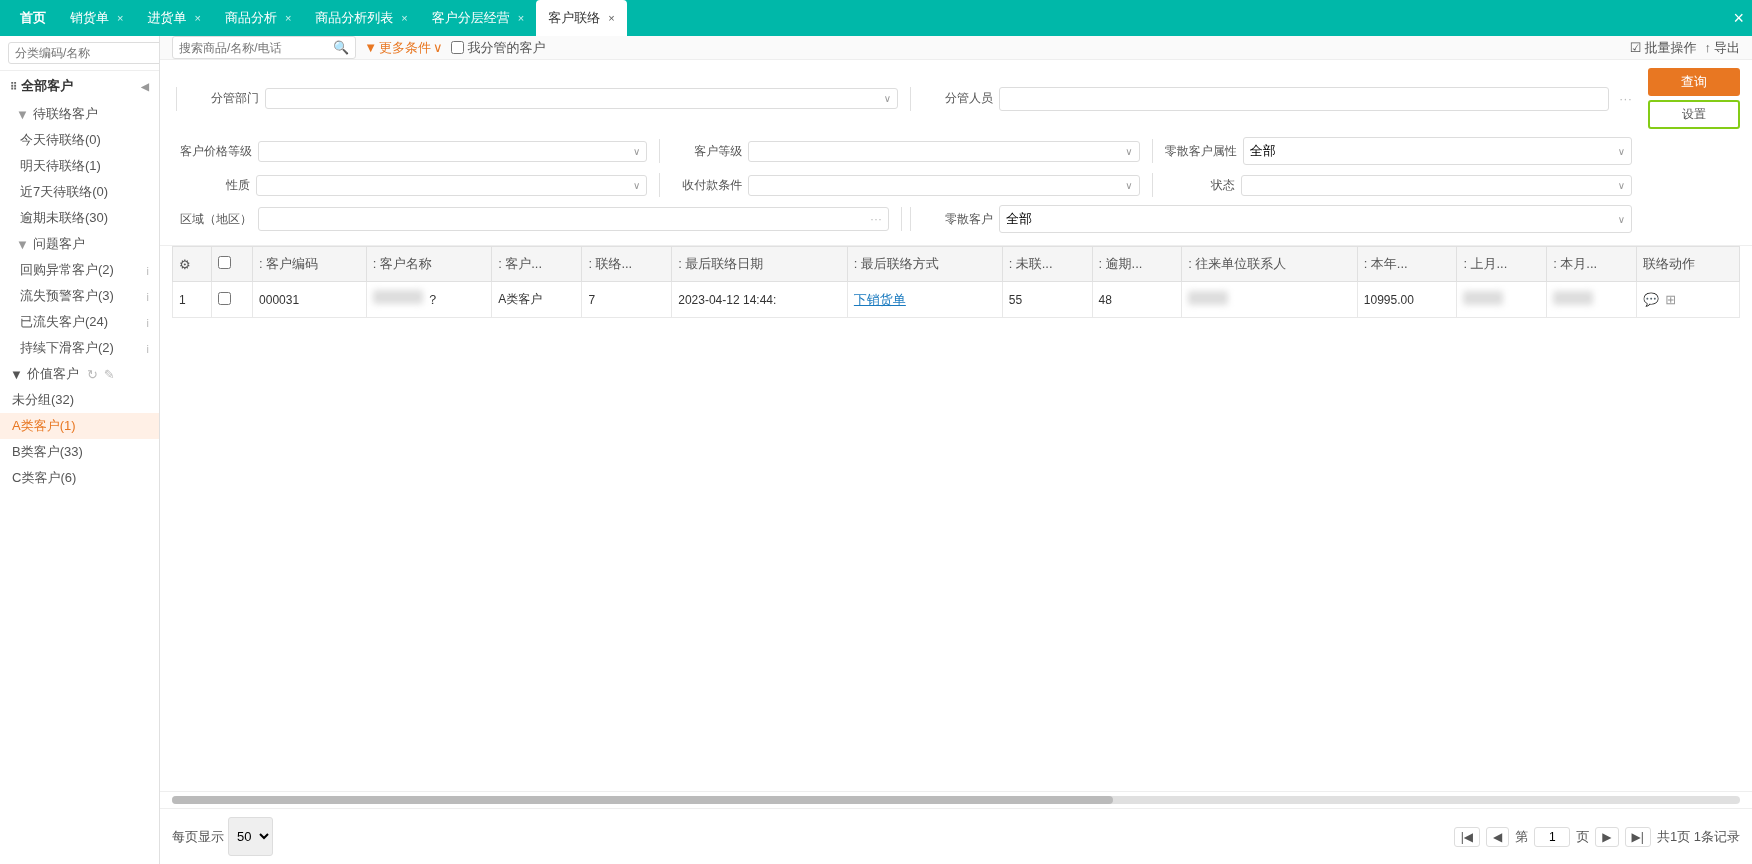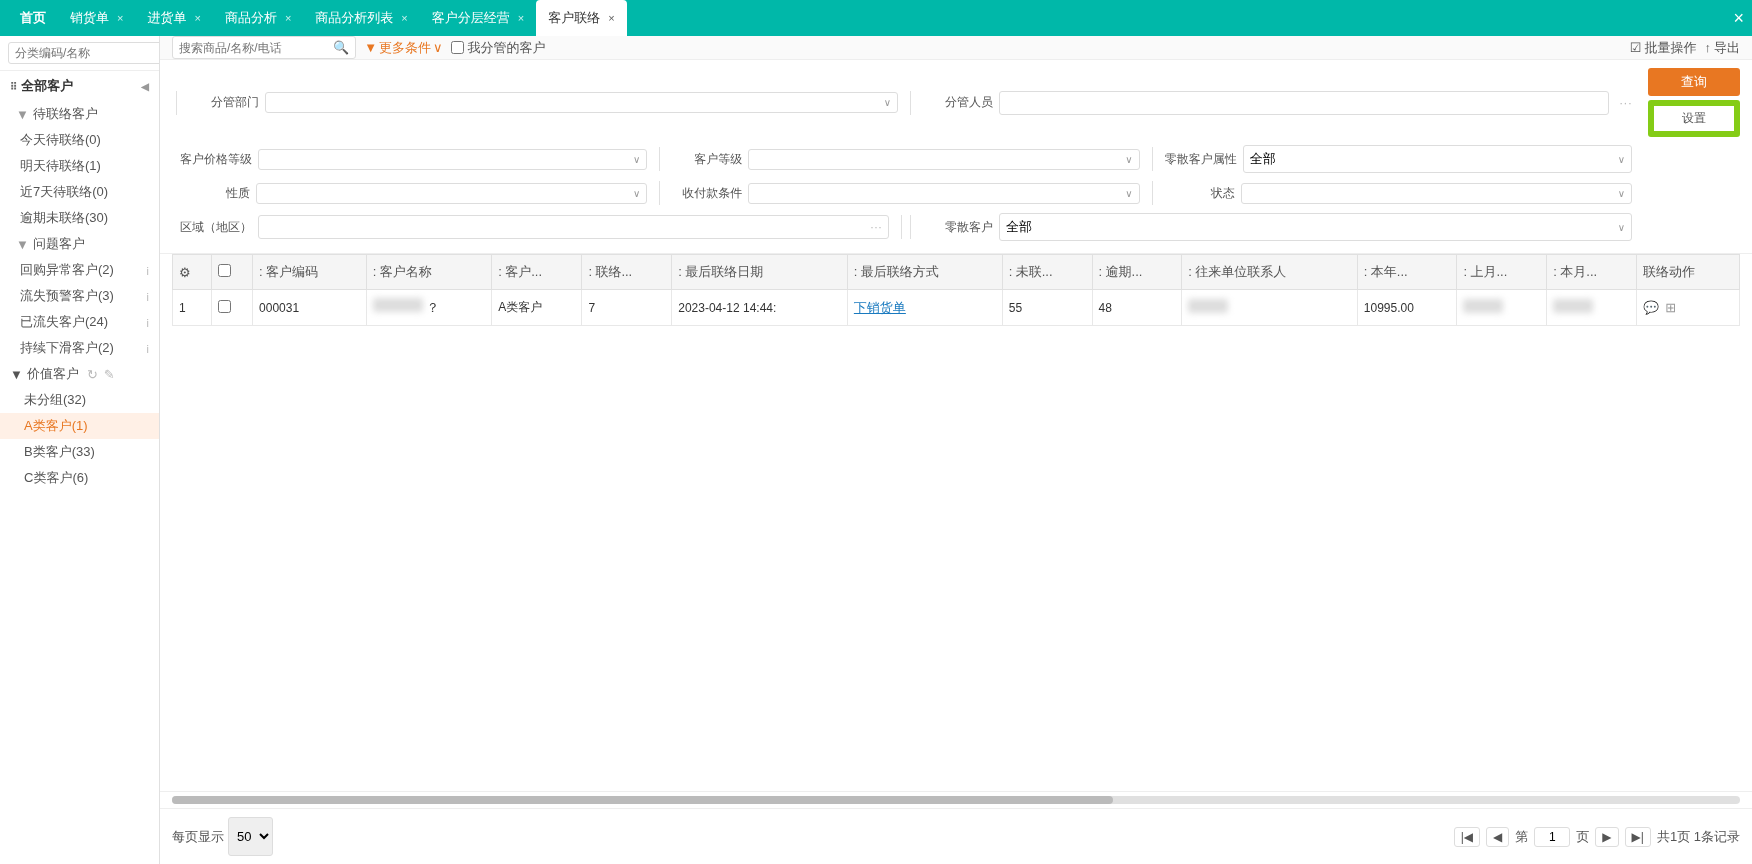--- a/index.html
+++ b/index.html
@@ -26,21 +26,21 @@
     .sidebar-group-header .dots-icon { font-size: 10px; color: #666; }
     .sidebar-group-header .collapse-icon { margin-left: auto; font-size: 10px; color: #999; }
     
     .sidebar-sub-header { padding: 4px 10px 4px 16px; color: #555; font-size: 12px; display: flex; align-items: center; gap: 4px; cursor: pointer; }
     .sidebar-sub-header .arrow { color: #999; }
     
     .sidebar-item { padding: 4px 10px 4px 20px; color: #555; font-size: 12px; cursor: pointer; display: flex; align-items: center; gap: 2px; }
     .sidebar-item .info-icon { color: #bbb; font-size: 11px; margin-left: auto; }
     
     .sidebar-value-header { padding: 4px 10px 4px 10px; color: #555; font-size: 12px; display: flex; align-items: center; gap: 4px; cursor: pointer; }
-    .sidebar-value-item { padding: 4px 10px 4px 24px; color: #555; font-size: 12px; cursor: pointer; display: flex; }
+    .sidebar-value-item { padding: 4px 10px 4px 12px; color: #555; font-size: 12px; cursor: pointer; display: flex; }
     .sidebar-value-item.active { background: #fff0e6; color: #e87722; }
     
     
     .content-area { flex: 1; display: flex; flex-direction: column; background: white; overflow: hidden; }
     
     
     .filter-bar { padding: 0 12px; border-bottom: 1px solid #eee; display: flex; align-items: center; gap: 8px; background: #fafafa; }
     .filter-search { display: flex; align-items: center; border: 1px solid #ddd; border-radius: 3px; background: white; padding: 3px 6px; gap: 4px; }
     .filter-search input { border: none; outline: none; font-size: 12px; width: 160px; }
     .filter-more { color: #e87722; cursor: pointer; display: flex; align-items: center; gap: 2px; font-size: 12px; }
@@ -52,21 +52,21 @@
     .extended-filters { border-bottom: 1px solid #eee; padding: 8px 12px; background: white; }
     .filter-row { display: flex; align-items: center; margin-bottom: 8px; gap: 0; }
     .filter-row:last-child { margin-bottom: 4px; }
     .filter-cell { display: flex; align-items: center; gap: 6px; flex: 1; padding: 0 8px; }
     .filter-label { color: #555; white-space: nowrap; font-size: 12px; min-width: 70px; text-align: right; }
     .filter-select { flex: 1; border: 1px solid #ddd; border-radius: 3px; padding: 4px 6px; font-size: 12px; display: flex; align-items: center; justify-content: space-between; cursor: pointer; background: white; }
     .filter-select .arrow { color: #999; font-size: 10px; }
     .filter-input { flex: 1; border: 1px solid #ddd; border-radius: 3px; padding: 4px 6px; font-size: 12px; }
     .filter-dots { color: #bbb; cursor: pointer; margin-left: 4px; }
     .btn-query { background: #e87722; color: white; border: none; border-radius: 3px; padding: 5px 16px; cursor: pointer; font-size: 13px; }
-    .btn-settings { background: white; color: #555; border: 6px solid #84cc16; border-radius: 3px; padding: 4px 12px; cursor: pointer; font-size: 12px; }
+    .btn-settings { background: white; color: #555; border: 2px solid #84cc16; border-radius: 3px; padding: 4px 12px; cursor: pointer; font-size: 12px; }
     
     
     .table-area { flex: 1; overflow: auto; padding: 0 12px; }
     
     table { width: 100%; border-collapse: collapse; }
     thead tr { background: #f5f5f5; }
     thead th { padding: 8px 6px; border: 1px solid #e0e0e0; font-weight: normal; color: #555; text-align: left; white-space: nowrap; font-size: 12px; position: relative; }
     tbody tr { border-bottom: 1px solid #f0f0f0; }
     tbody td { padding: 8px 6px; border: 1px solid #e8e8e8; color: #333; font-size: 12px; }
     .link-text { color: #1a7abf; text-decoration: underline; cursor: pointer; }

